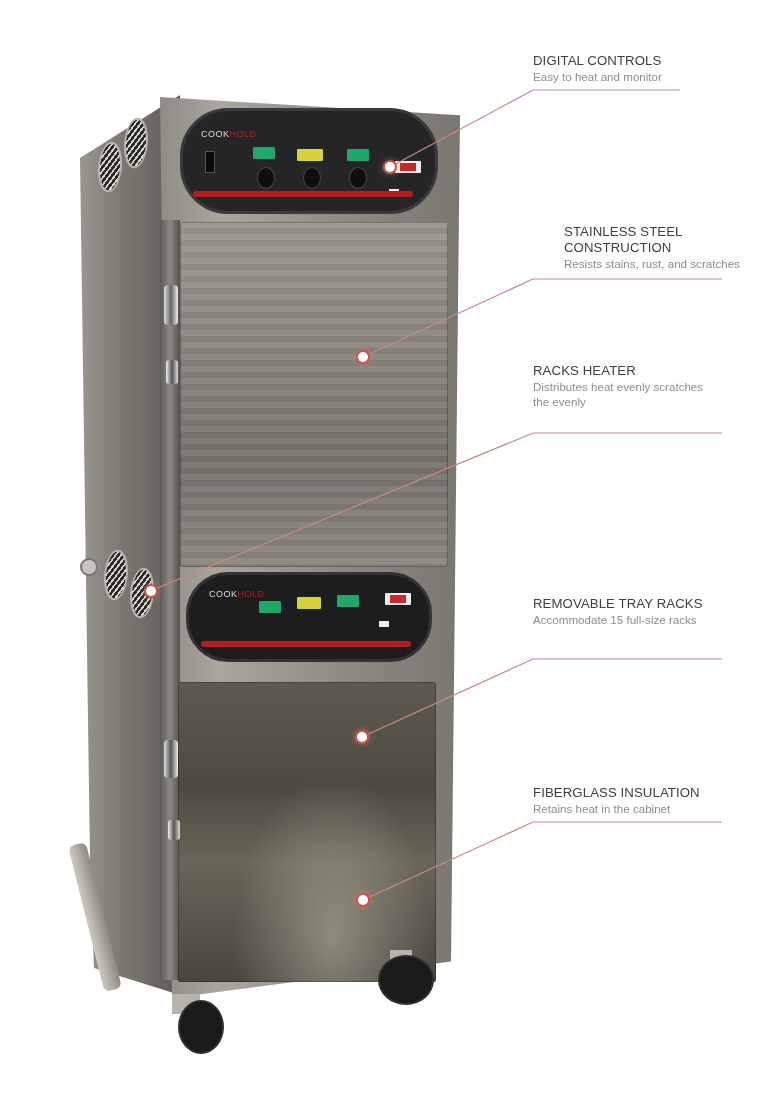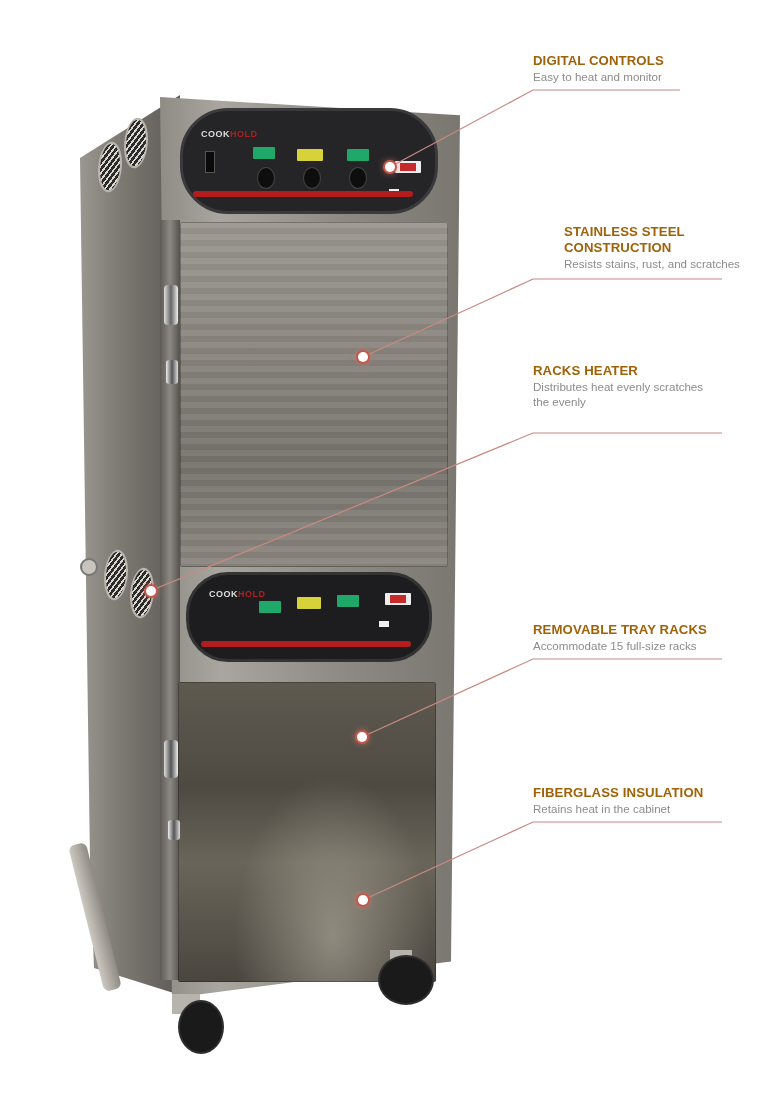--- a/index.html
+++ b/index.html
@@ -41,36 +41,36 @@
     left:180px; top:108px; width:252px; height:100px;
     background:#252527; border-radius:48px; border:3px solid #3a3a3c;
   }
   .panel-bottom {
     left:186px; top:572px; width:240px; height:84px;
     background:#1d1d1f; border-radius:42px; border:3px solid #333;
   }
   .panel-stripe { height:6px; background:#b31d1d; border-radius:3px; }
   .lcd { width:22px; height:12px; border-radius:1px; }
   .knob { width:16px; height:20px; border-radius:50%; background:#0e0e0e; border:1px solid #444; }
-  .brand { font-size:9px; color:#ddd; font-weight:bold; letter-spacing:0.5px; }
+  .brand { font-size:9px; color:#ddd; font-weight:normal; letter-spacing:0.5px; }
   .brand-red { color:#b31d1d; }
   .logo-badge { width:26px; height:12px; background:#eee; border-radius:1px; }
   .logo-badge::after { content:""; position:absolute; left:5px; top:2px; width:16px; height:8px; background:#c62a2a; }
 
   .fan { width:20px; height:46px; border-radius:50%;
     background:repeating-linear-gradient(135deg,#2c2b29 0 3px,#d8d6d0 3px 5px);
     border:2px solid #bab6ae; }
   .caster-wheel { width:42px; height:50px; border-radius:50%; background:#1a1a1a; border:2px solid #2e2e2e; }
   .caster-mount { width:28px; height:20px; background:#b7b4ad; }
   .bumper { left:86px; top:842px; width:18px; height:150px; background:linear-gradient(90deg,#cdc9c1,#8f8b84);
     transform:rotate(-14deg); border-radius:6px; }
 
   
   .callout { left:533px; }
-  .callout-title { color:#a16207; font-weight:bold; font-size:13.2px; line-height:16px; letter-spacing:0.1px; }
+  .callout-title { color:#404040; font-weight:normal; font-size:13.2px; line-height:16px; letter-spacing:0.1px; }
   .callout-desc { color:#8c8c8c; font-size:11.6px; line-height:15px; }
   .dot { width:10px; height:10px; border-radius:50%; background:#ffffff;
     box-shadow:0 0 0 2px #c4574b, 0 0 6px 2px rgba(230,120,110,0.6); transform:translate(-5px,-5px); }
   svg.lines { position:absolute; left:0; top:0; }
 </style>
 </head>
 <body>
 
 <div class="abs" style="left:0;top:0;width:770px;height:1104px;">
   <div class="abs side-panel"></div>
@@ -148,21 +148,21 @@
   <div class="callout-title">CONSTRUCTION</div>
   <div class="callout-desc">Resists stains, rust, and scratches</div>
 </div>
 
 <div class="abs callout" style="top:363px;">
   <div class="callout-title">RACKS HEATER</div>
   <div class="callout-desc">Distributes heat evenly scratches</div>
   <div class="callout-desc">the evenly</div>
 </div>
 
-<div class="abs callout" style="top:622px;">
+<div class="abs callout" style="top:596px;">
   <div class="callout-title">REMOVABLE TRAY RACKS</div>
   <div class="callout-desc">Accommodate 15 full-size racks</div>
 </div>
 
 <div class="abs callout" style="top:785px;">
   <div class="callout-title">FIBERGLASS INSULATION</div>
   <div class="callout-desc">Retains heat in the cabinet</div>
 </div>
 
 </body></html>

